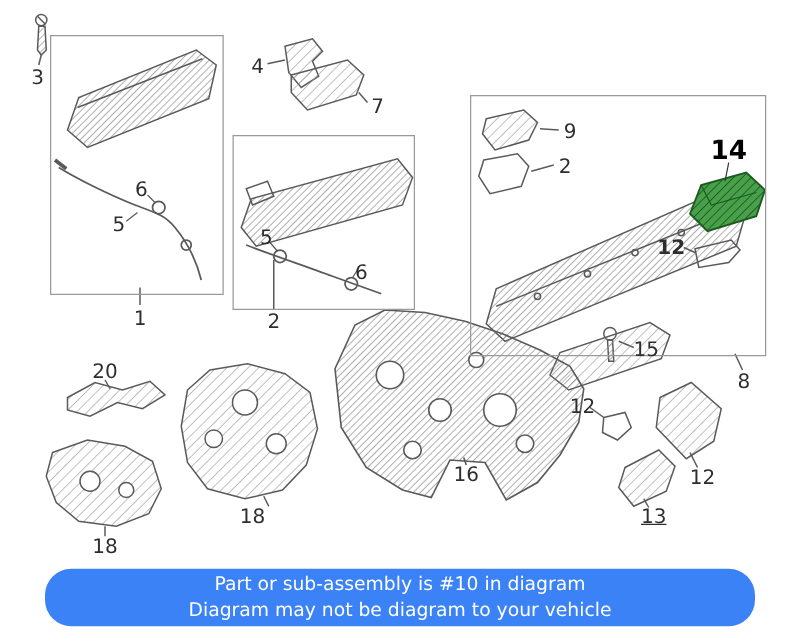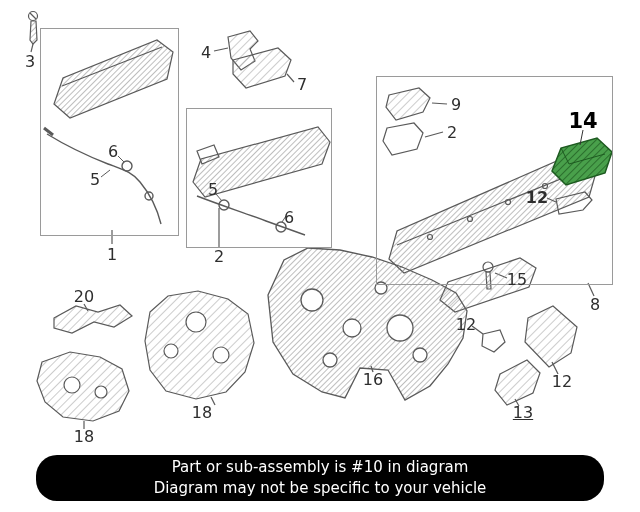--- a/index.html
+++ b/index.html
@@ -220,18 +220,18 @@
   <div class="callout" style="left:595px; top:305px;">8</div>
   <div class="callout" style="left:517px; top:280px;">15</div>
   <div class="callout" style="left:84px;  top:297px;">20</div>
   <div class="callout" style="left:466px; top:325px;">12</div>
   <div class="callout" style="left:373px; top:380px;">16</div>
   <div class="callout" style="left:562px; top:382px;">12</div>
   <div class="callout" style="left:523px; top:413px;text-decoration:underline;">13</div>
   <div class="callout" style="left:202px; top:413px;">18</div>
   <div class="callout" style="left:84px;  top:437px;">18</div>
 
-  <div class="banner" style="background-color: #000000; border-radius: 21px;">
+  <div class="banner" style="background-color: #3b82f6; border-radius: 21px;">
     <div>Part or sub-assembly is #10 in diagram</div>
-    <div>Diagram may not be specific to your vehicle</div>
+    <div>Diagram may not be diagram to your vehicle</div>
   </div>
 
 </div>
 
 </body></html>

